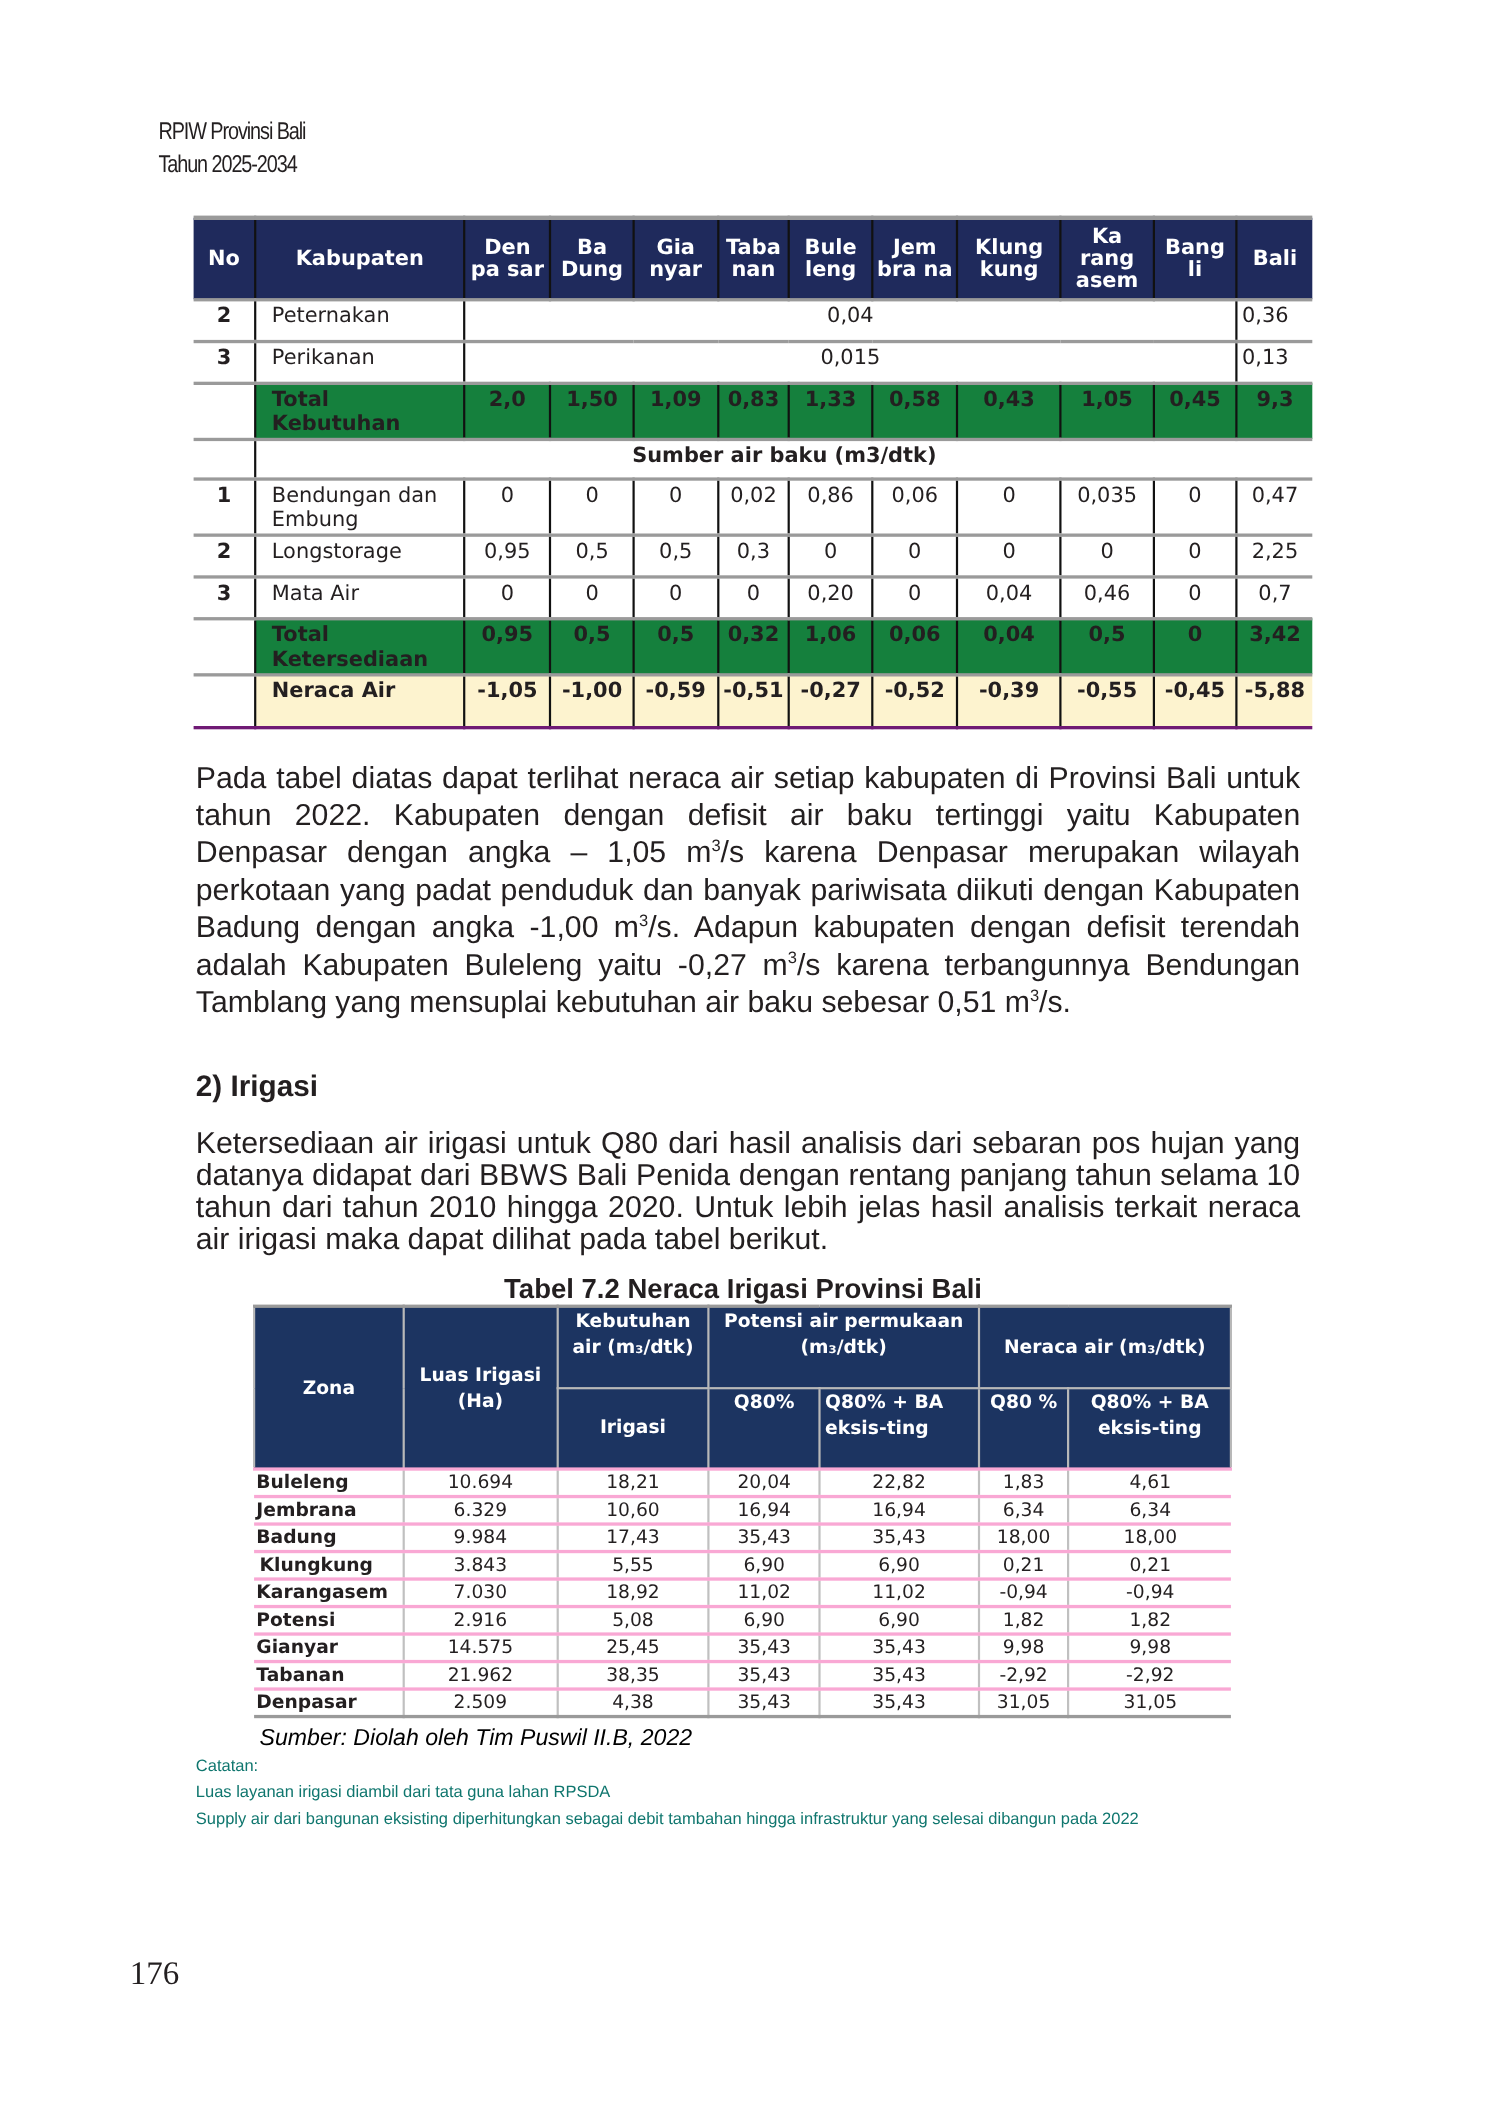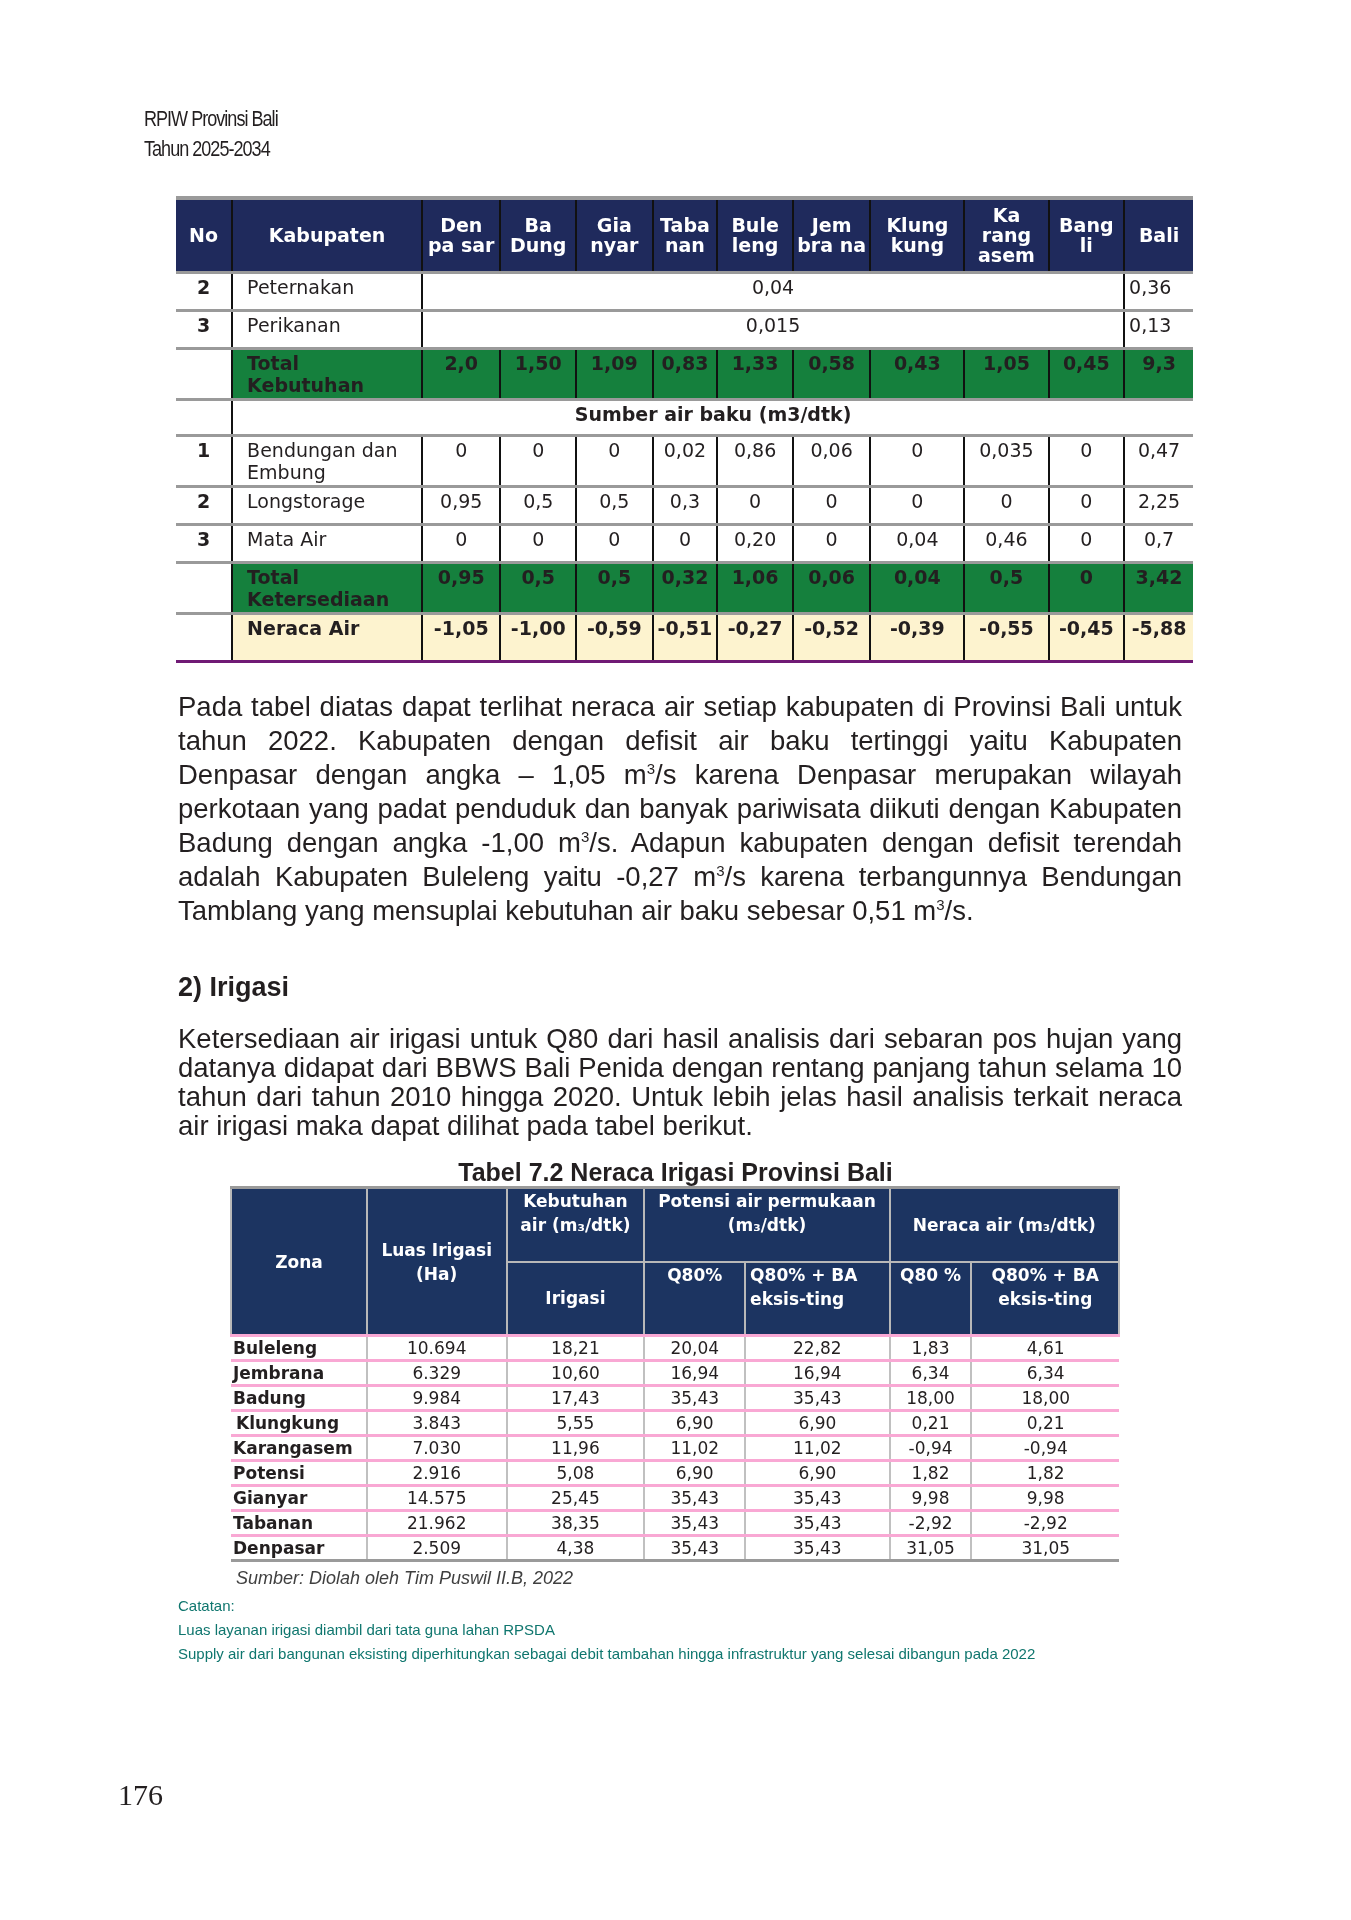--- a/index.html
+++ b/index.html
@@ -33,21 +33,21 @@
   #t2 { left:230px; top:1186px; width:890px; font-size:17px; }
   #t2 th { background:#1c3461; color:#fff; font-weight:bold; font-size:17px; line-height:24px; padding:0 4px;
            border:2px solid #b8b8b8; text-align:center; vertical-align:middle; }
   #t2 thead tr:first-child { border-top:3px solid #9a9a9a; }
   #t2 th.top { vertical-align:top; }
   #t2 th.left { text-align:left; vertical-align:top; }
   #t2 td { border-left:2px solid #c0c0c0; padding:0 4px; line-height:22px; text-align:center; font-size:17px; }
   #t2 tbody tr { border-top:3px solid #f9a8d4; height:23px; }
   #t2 tbody tr:last-child { border-bottom:3px solid #9a9a9a; }
   #t2 td.zona { text-align:left; font-weight:bold; border-left:none; padding-left:2px; }
-  .src { position:absolute; left:236px; top:1568px; font-family:"Liberation Sans", sans-serif; font-style:italic; font-size:18px; color:#404040; }
+  .src { position:absolute; left:236px; top:1568px; font-family:"Liberation Sans", sans-serif; font-style:italic; font-size:21px; color:#000000; }
   .note { position:absolute; left:178px; width:1004px; font-family:"Liberation Sans Narrow","Liberation Sans", sans-serif;
           font-size:15px; line-height:24px; text-align:justify; color:#0f766e; }
   .pageno { position:absolute; left:118px; top:1778px; font-family:"Liberation Serif", serif; font-size:30px; color:#231f20; }
 </style>
 </head>
 <body>
 
 <div class="hdr">
   <div>RPIW Provinsi Bali</div>
   <div>Tahun 2025-2034</div>
@@ -257,21 +257,21 @@
         <td>3.843</td>
         <td>5,55</td>
         <td>6,90</td>
         <td>6,90</td>
         <td>0,21</td>
         <td>0,21</td>
       </tr>
     <tr>
         <td class="zona">Karangasem</td>
         <td>7.030</td>
-        <td>11,96</td>
+        <td>18,92</td>
         <td>11,02</td>
         <td>11,02</td>
         <td>-0,94</td>
         <td>-0,94</td>
       </tr>
     <tr>
         <td class="zona">Potensi</td>
         <td>2.916</td>
         <td>5,08</td>
         <td>6,90</td>

